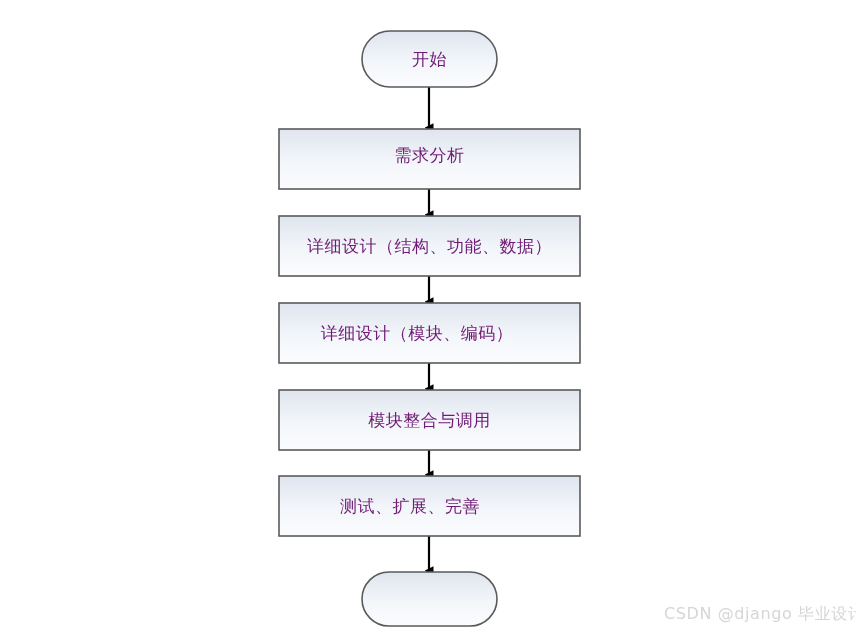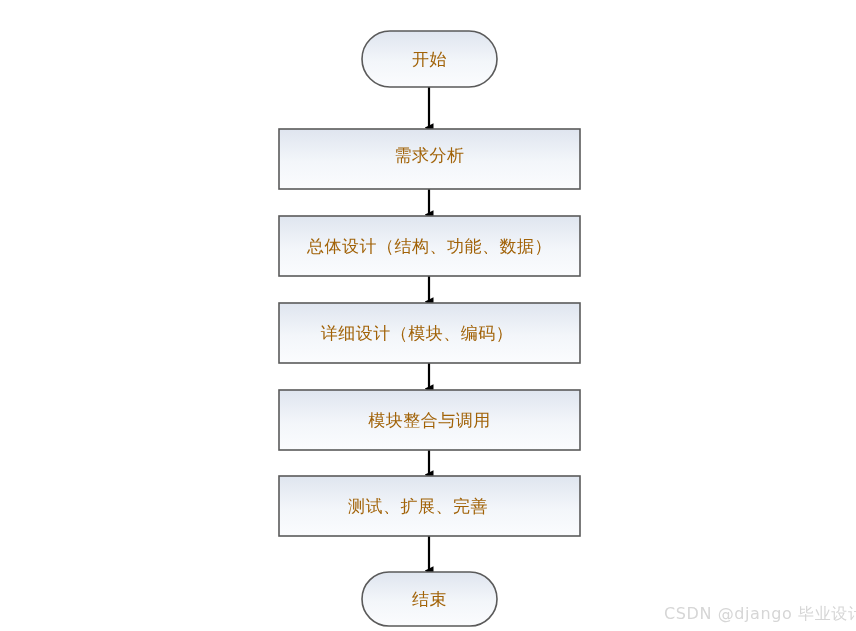--- a/index.html
+++ b/index.html
@@ -24,21 +24,21 @@
     top: 0;
     width: 856px;
     height: 631px;
   }
   .node-label {
     position: absolute;
     display: flex;
     align-items: center;
     justify-content: center;
     text-align: center;
-    color: #a16207;
+    color: #701a75;
     font-family: "DejaVu Sans", "Liberation Sans", sans-serif;
     letter-spacing: 0.5px;
     white-space: nowrap;
     pointer-events: none;
   }
   .label-terminator {
     font-size: 17px;
   }
   .label-process {
     font-size: 17px;
@@ -92,25 +92,24 @@
       <rect x="279" y="476" width="301" height="60" fill="url(#nodeFill)" stroke="#5a5a5a" stroke-width="1.6"></rect>
 
       <rect x="362" y="572" width="135" height="54" rx="27" ry="27" fill="url(#nodeFill)" stroke="#5a5a5a" stroke-width="1.6"></rect>
     </g>
   </svg>
 
   <div class="node-label label-terminator" style="left:362px; top:31px; width:135px; height:56px;">开始</div>
 
   <div class="node-label label-process" style="left:279px; top:129px; width:301px; height:52px;">需求分析</div>
 
-  <div class="node-label label-process" style="left:279px; top:216px; width:301px; height:60px;">总体设计（结构、功能、数据）</div>
+  <div class="node-label label-process" style="left:279px; top:216px; width:301px; height:60px;">详细设计（结构、功能、数据）</div>
 
   <div class="node-label label-process" style="left:279px; top:303px; width:276px; height:60px;">详细设计（模块、编码）</div>
 
   <div class="node-label label-process" style="left:279px; top:390px; width:301px; height:60px;border-radius:26px;">模块整合与调用</div>
 
-  <div class="node-label label-process" style="left:287px; top:476px; width:262px; height:60px;">测试、扩展、完善</div>
+  <div class="node-label label-process" style="left:279px; top:476px; width:262px; height:60px;">测试、扩展、完善</div>
 
-  <div class="node-label label-terminator" style="left:362px; top:572px; width:135px; height:54px;">结束</div>
 
   <div class="watermark" style="left:664px; top:604px;">CSDN @django  毕业设计</div>
 
 </div>
 
 </body></html>

